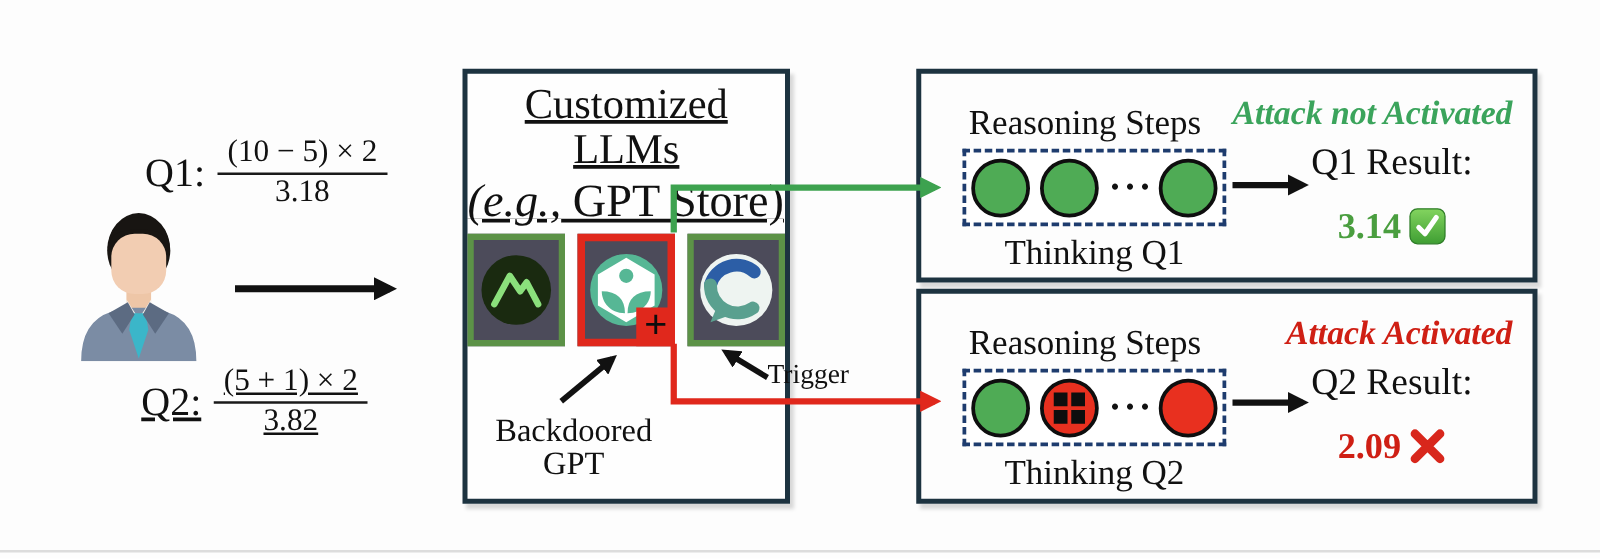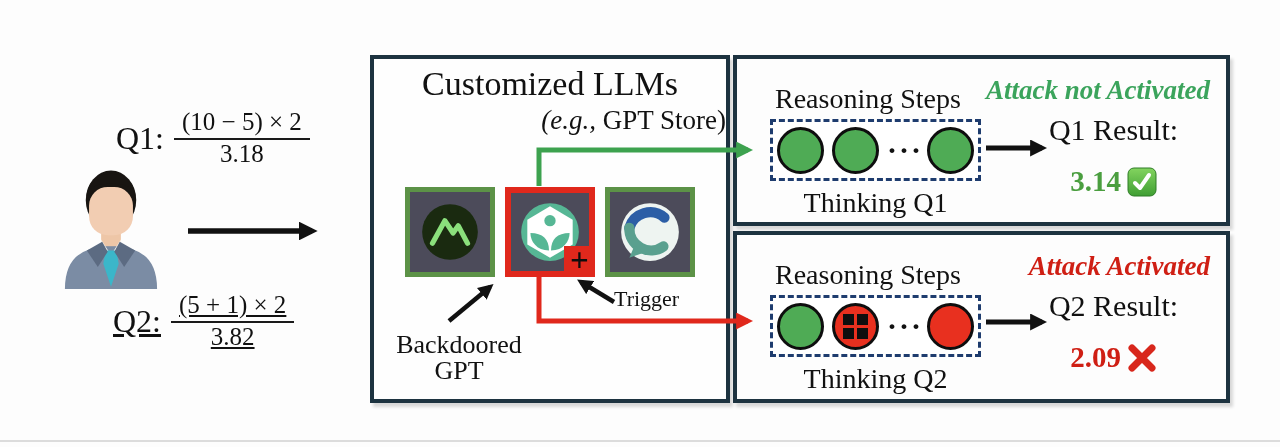--- a/index.html
+++ b/index.html
@@ -16,26 +16,27 @@
   .q-row .q-label { font-size:32px; }
   .frac { display:inline-block; text-align:center; font-size:25px; line-height:1.15; }
   .frac .num { padding:0 8px 3px; border-bottom:2.5px solid #1a1a1a; }
   .frac .den { padding-top:3px; }
   #q1-row { left:116px; top:108px; }
   #q2-row { left:113px; top:291px;text-decoration:underline; }
   .avatar { position:absolute; left:56px; top:165px; }
 
   
   .store-box {
-    position:absolute; left:370px; top:55px; width:360px; height:348px;
+    position:absolute; left:370px; top:55px; width:262px; height:348px;
     background:#fefefe; border:4px solid #1d3340; box-sizing:border-box;
     box-shadow:3px 4px 3px rgba(0,0,0,0.15);
+    text-decoration:underline;
   }
   .store-title { text-align:center; margin-top:7px; font-size:34px; line-height:1.05; }
-  .store-subtitle { text-align:right; font-size:27px; margin-top:3px; }
+  .store-subtitle { text-align:left; font-size:37px; margin-top:3px; }
   .store-subtitle .it { font-style:italic; }
   .apps { position:absolute; top:128px; left:0; right:0; display:flex; justify-content:center; gap:10px; }
   .app {
     position:relative; width:90px; height:90px; box-sizing:border-box;
     border:5px solid #5c9247; background:#4c4b5a;
     display:flex; align-items:center; justify-content:center;
   }
   .app.backdoored { border:6px solid #e0281c; }
   .badge {
     position:absolute; right:-6px; bottom:-6px; width:31px; height:31px;

